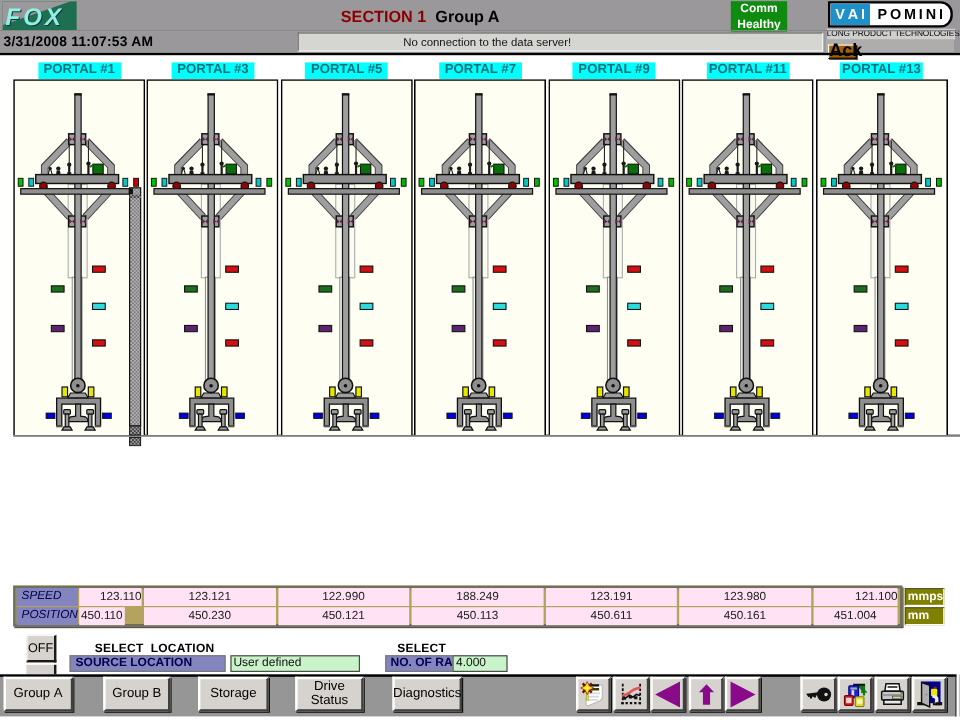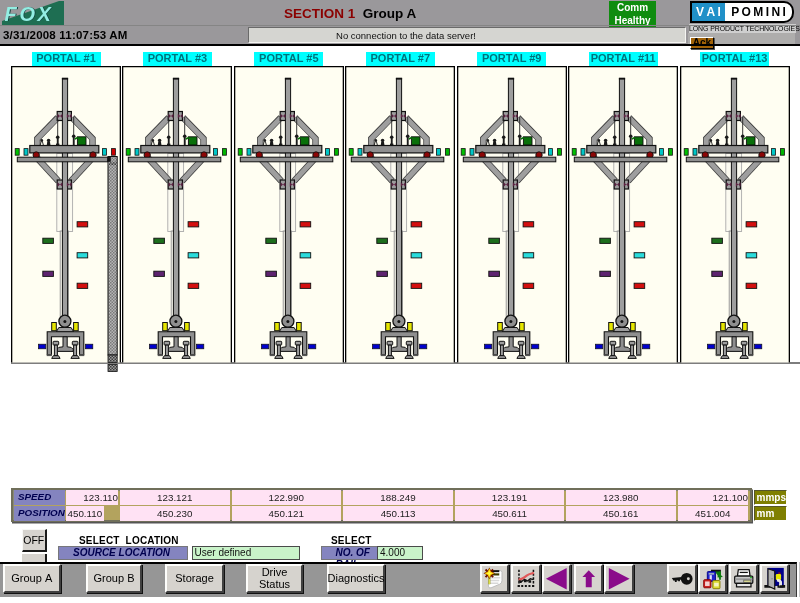--- a/index.html
+++ b/index.html
@@ -10,45 +10,45 @@
 #comm{position:absolute;left:609px;top:1px;width:47px;height:26px;background:#0f8c0f;color:#fff;
  font-size:10px;font-weight:bold;text-align:center;line-height:12.5px;padding-top:1px}
 #vailogo{position:absolute;left:690px;top:1px;width:104px;height:22px;background:#fff;border:2px solid #000;
  border-radius:0 10px 10px 0;display:flex;overflow:hidden}
 #vaiblue{width:33px;background:#2090c8;color:#fff;font-weight:bold;font-size:12px;text-align:center;line-height:18px}
 #vaipom{flex:1;color:#000;font-weight:bold;font-size:12px;text-align:center;line-height:18px}
 #lpt{position:absolute;left:689px;top:24px;width:107px;height:9px;background:#cfcfcf;font-size:6.9px;
  letter-spacing:-0.05px;white-space:nowrap;color:#000;line-height:9px}
 #ackstrip{position:absolute;left:688px;top:33px;width:107px;height:11.5px;background:#aeadac}
 #ack{position:absolute;left:690px;top:37px;width:24px;height:12px;background:#a16207;border:1px solid #000;
- border-top-color:#fff;border-left-color:#fff;font-size:10px;font-weight:bold;text-align:center;line-height:10.5px;
+ border-top-color:#fff;border-left-color:#fff;font-size:15px;font-weight:bold;text-align:center;line-height:10.5px;
  box-shadow:1px 1px 0 #555}
 #tstamp{position:absolute;left:3px;top:29px;font-size:11.5px;font-weight:bold;letter-spacing:0.2px}
 #msgbox{position:absolute;left:248px;top:27px;width:438px;height:16px;background:#d5d5d1;
  border-top:1px solid #6a6a6a;border-left:1px solid #6a6a6a;border-right:1px solid #f5f5f2;border-bottom:1px solid #f5f5f2}
 #msgbox span{position:absolute;left:0;top:1.5px;width:314px;text-align:center;font-size:9.5px;color:#111}
 #hdrdiv{position:absolute;left:0;top:24.5px;width:800px;height:1.2px;background:#bdbdbd;border-bottom:1.2px solid #858585}
 #blackline{position:absolute;left:0;top:44px;width:800px;height:2px;background:#000}
 .plabel{position:absolute;top:52px;width:69px;height:13.5px;background:#00ffff;color:#00737d;
  font-size:11px;font-weight:bold;text-align:center;line-height:13px;white-space:nowrap}
 .panel{position:absolute;top:66px}
 #tablebox{position:absolute;left:11px;top:487.5px;width:741px;height:34.5px;background:#b3a35e;
  border:2px solid #706f5a;box-shadow:1px 1.5px 0 #555,inset 1px 1px 0 #8a8a75}
-.tlab{position:absolute;background:#8484bf;color:#00004f;font-size:9.8px;font-weight:bold;font-style:italic;
+.tlab{position:absolute;background:#8484bf;color:#00004f;font-size:9.8px;font-weight:normal;font-style:italic;
  padding-left:4px;line-height:14.5px}
 .tval{position:absolute;background:#ffe2f4;color:#222;font-size:9.8px;line-height:15px}
 .unit{position:absolute;left:753.5px;width:33px;height:15px;background:#7f7f00;color:#fff;font-size:10px;
  font-weight:bold;padding-left:2px;line-height:14px;border:1px solid #55552a;border-right-color:#fff;border-bottom-color:#fff}
 #offbtn{position:absolute;left:21.5px;top:529px;width:25.5px;height:23px;background:#d6d3ce;
  border-top:1px solid #f8f8f6;border-left:1px solid #f8f8f6;border-right:2px solid #1a1a1a;border-bottom:2px solid #1a1a1a;
  font-size:10.5px;text-align:center;line-height:20px}
 #offstub{position:absolute;left:21.5px;top:554px;width:25.5px;height:8px;background:#d6d3ce;border-right:2px solid #1a1a1a}
 .seltitle{position:absolute;top:534.5px;font-size:10px;font-weight:bold;letter-spacing:0.2px}
 .plab{position:absolute;height:14px;background:#8484bf;border:1px solid #77777a;color:#00004f;
- font-size:10px;font-weight:bold;font-style:italic;padding-left:14px;line-height:12px}
+ font-size:10px;font-weight:bold;padding-left:4px;line-height:12px}
 .ginput{position:absolute;height:14px;background:#c9f3c9;border:1px solid #4a4a4a;color:#111;
  font-size:10px;padding-left:2px;line-height:12px}
 #bbar{position:absolute;left:0;top:561.5px;width:797px;height:35.5px;background:#969696;border-top:2px solid #000;border-right:1.5px solid #3a3a3a}
 #bbar2{position:absolute;left:798.5px;top:561.5px;width:1.5px;height:35.5px;background:#c8c8c8}
 .bbtn{position:absolute;top:563.5px;height:29px;background:#d6d3ce;color:#000;font-size:11px;
  border-top:2px solid #fdfdfb;border-left:2px solid #fdfdfb;border-right:2px solid #404040;border-bottom:2px solid #404040;
  box-shadow:1px 1px 0 #111;display:flex;align-items:center;justify-content:center;text-align:center;line-height:12px}
 .ibtn{position:absolute;top:564px;width:29.5px;height:28.5px;background:#d6d3ce;
  border-top:2px solid #fdfdfb;border-left:2px solid #fdfdfb;border-right:2px solid #404040;border-bottom:2px solid #404040;
  box-shadow:1px 1px 0 #111;display:flex;align-items:center;justify-content:center}

